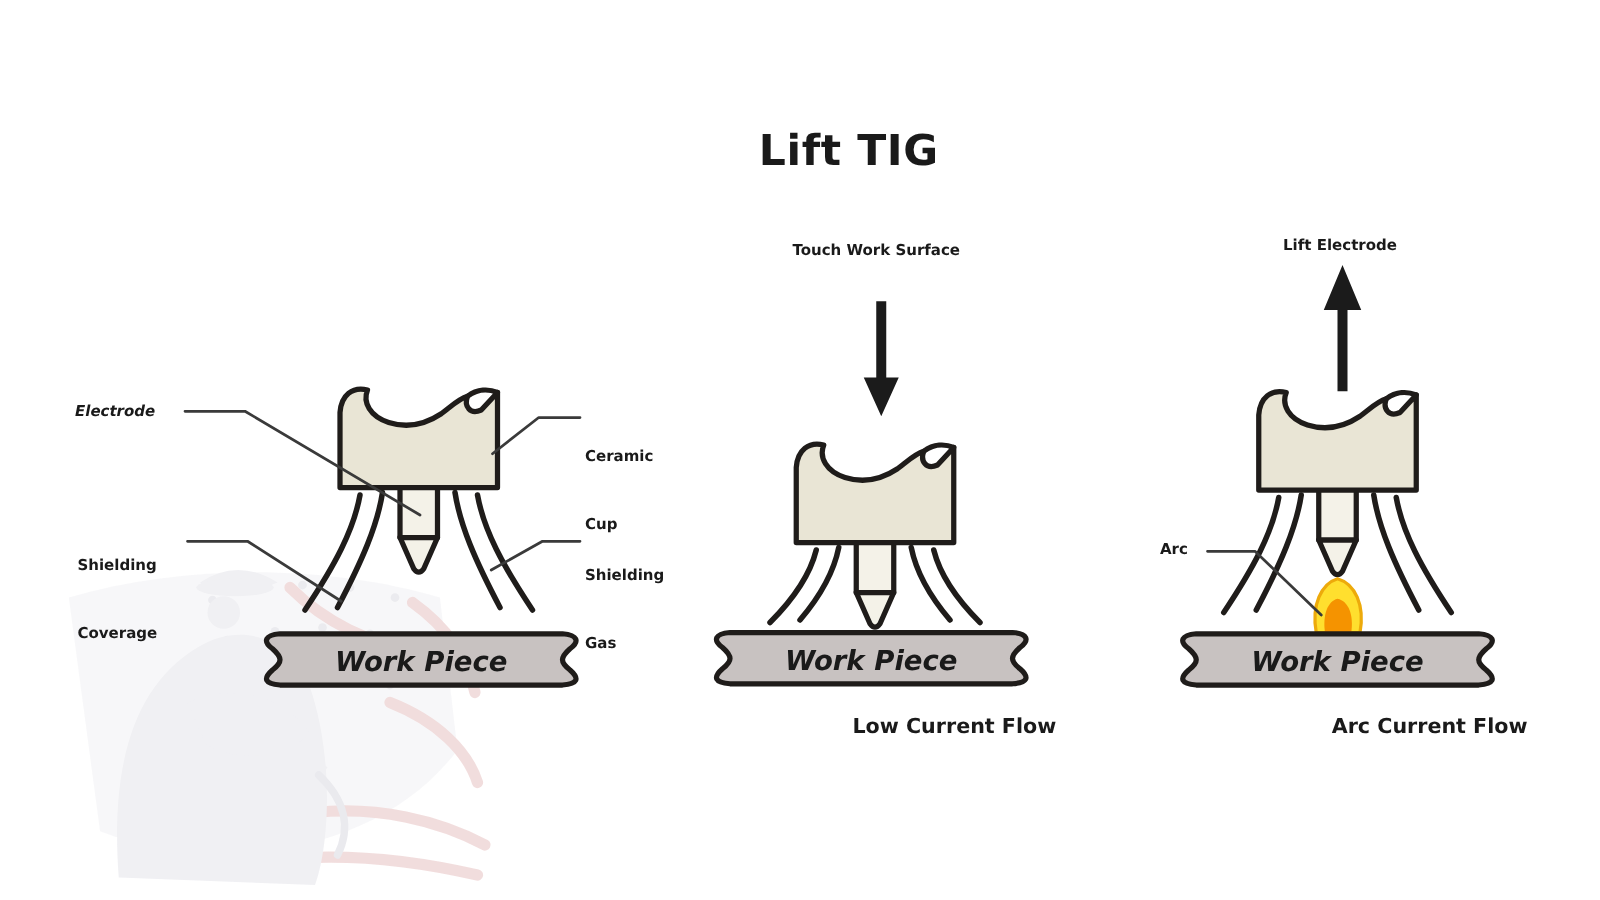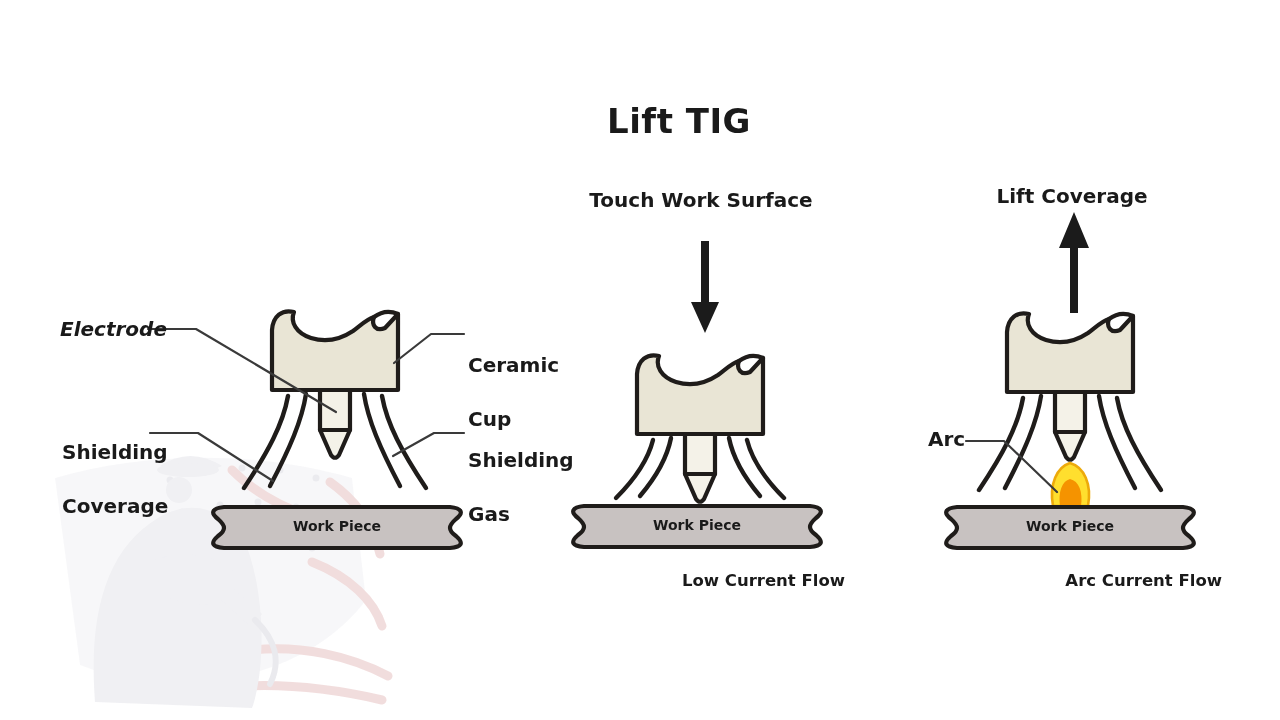--- a/index.html
+++ b/index.html
@@ -2,28 +2,28 @@
 <html><head>
 <meta charset="utf-8">
 <style>
   html,body{margin:0;padding:0;background:#ffffff;}
   .stage{
     position:relative;width:1280px;height:720px;background:#ffffff;
     overflow:hidden;font-family:"DejaVu Sans","Liberation Sans",sans-serif;
     color:#1a1a1a;
   }
   .stage svg{position:absolute;left:0;top:0;}
-  .txt{position:absolute;font-weight:bold;white-space:pre;line-height:18px;font-size:20px;}
+  .txt{position:absolute;font-weight:bold;white-space:pre;line-height:18px;font-size:12px;}
   .title{
     position:absolute;left:451px;top:101px;width:300px;text-align:right;
     font-size:34px;font-weight:bold;letter-spacing:0.5px;
   }
   .center{text-align:center;white-space:normal;}
   .caption{position:absolute;font-weight:bold;font-size:16.5px;text-align:right;}
-  .wp-label{position:absolute;font-weight:bold;font-size:14px;text-align:center;}
+  .wp-label{position:absolute;font-weight:bold;font-size:22px;text-align:center;font-style:italic;}
 </style>
 </head>
 <body>
 
 <div class="stage">
 
   <svg width="1280" height="720" viewBox="0 0 1280 720">
 
     <defs>
 
@@ -141,21 +141,21 @@
   <div class="wp-label" style="left:204px;width:266px;top:518px;">Work Piece</div>
 
   <div class="txt center" style="left:570px;top:192px;width:262px;line-height:17.5px;">
     <div>Touch Work Surface</div>
   </div>
 
   <div class="wp-label" style="left:564px;width:266px;top:517px;">Work Piece</div>
 
   <div class="caption" style="left:579px;width:266px;top:571px;">Low Current Flow</div>
 
-  <div class="txt center" style="left:952px;top:187px;width:240px;">Lift Coverage</div>
+  <div class="txt center" style="left:952px;top:187px;width:240px;">Lift Electrode</div>
 
   <div class="txt" style="left:928px;top:430px;">Arc</div>
 
   <div class="wp-label" style="left:937px;width:266px;top:518px;">Work Piece</div>
 
   <div class="caption" style="left:956px;width:266px;top:571px;">Arc Current Flow</div>
 
 </div>
 
 </body></html>

